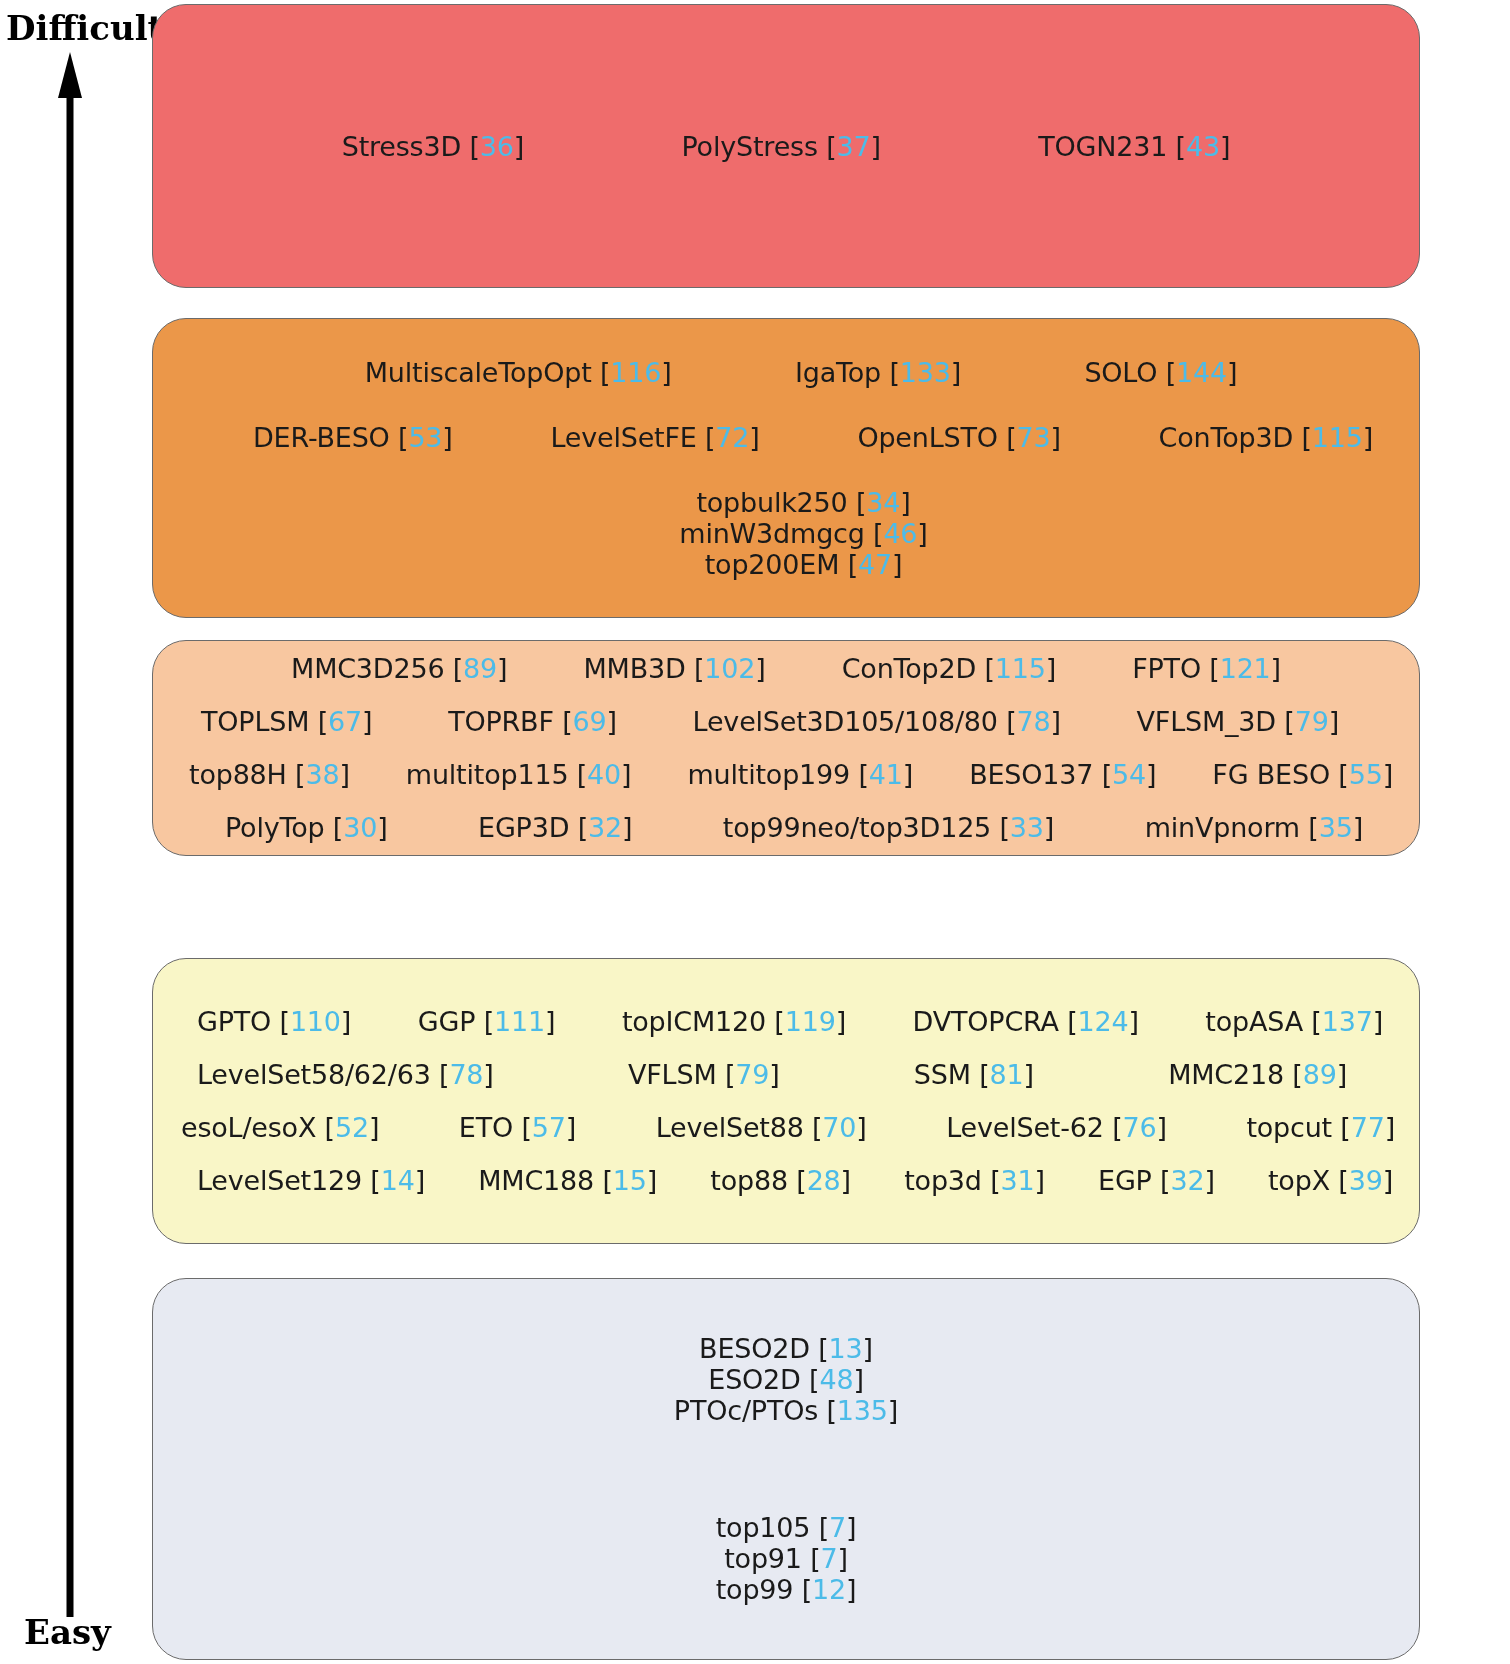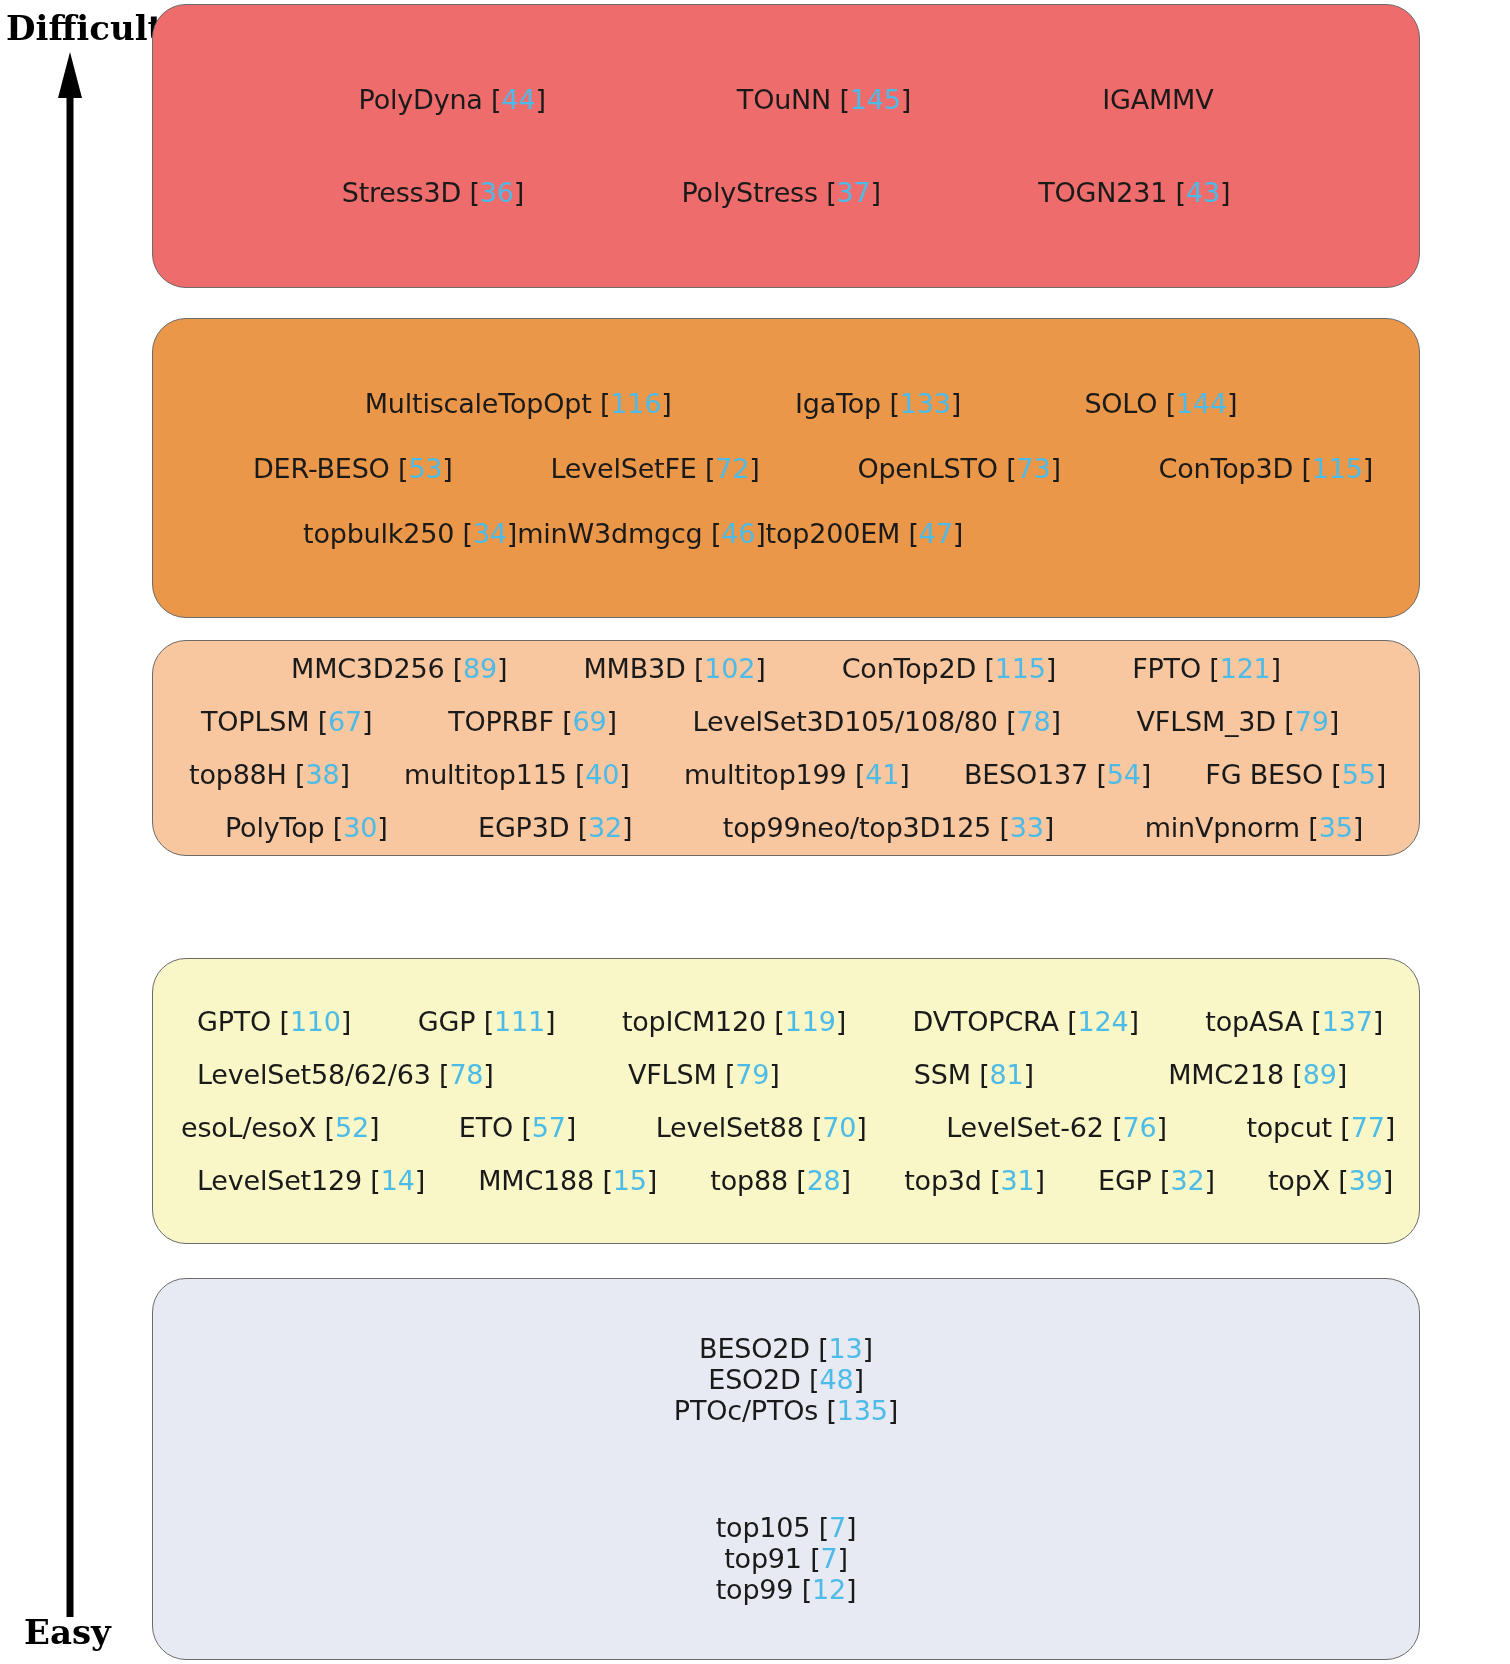--- a/index.html
+++ b/index.html
@@ -94,25 +94,25 @@
   #tier-medium     { top: 640px;  height: 216px; }
   #tier-moderate   { top: 958px;  height: 286px; }
   #tier-easy       { top: 1278px; height: 382px; }
 
   
   #tier-difficult .tier-row { justify-content: space-around; padding: 0 110px; }
   #tier-difficult .tier-row.r1 { margin-bottom: 62px; }
 
   #tier-hard .tier-row.r1 { justify-content: space-around; padding: 0 120px 0 150px; margin-bottom: 34px; }
   #tier-hard .tier-row.r2 { justify-content: space-between; padding: 0 46px 0 100px; margin-bottom: 34px; }
-  #tier-hard .tier-row.r3 { justify-content: flex-start; padding: 0 115px 0 150px; }
+  #tier-hard .tier-row.r3 { justify-content: center; padding: 0 115px 0 150px; flex-direction: column; }
 
   #tier-medium .tier-row.r1 { justify-content: space-around; padding: 0 100px 0 100px; margin-bottom: 22px; }
   #tier-medium .tier-row.r2 { justify-content: space-between; padding: 0 80px 0 48px; margin-bottom: 22px; }
-  #tier-medium .tier-row.r3 { justify-content: space-between; padding: 0 33px 0 36px; margin-bottom: 22px; }
+  #tier-medium .tier-row.r3 { justify-content: space-between; padding: 0 26px 0 36px; margin-bottom: 22px; }
   #tier-medium .tier-row.r4 { justify-content: space-between; padding: 0 56px 0 72px; }
 
   #tier-moderate .tier-row.r1 { justify-content: space-between; padding: 0 36px 0 44px; margin-bottom: 22px; }
   #tier-moderate .tier-row.r2 { justify-content: space-between; padding: 0 72px 0 44px; margin-bottom: 22px; }
   #tier-moderate .tier-row.r3 { justify-content: space-between; padding: 0 24px 0 28px; margin-bottom: 22px; }
   #tier-moderate .tier-row.r4 { justify-content: space-between; padding: 0 26px 0 44px; }
 
   #tier-easy .tier-row { justify-content: space-around; padding: 0 130px; flex-direction: column; }
   #tier-easy .tier-row.r1 { margin-bottom: 86px; }
 </style>
@@ -124,25 +124,20 @@
   <div class="axis-col">
     <div class="axis-label top">Difficult</div>
     <div class="axis-label bottom">Easy</div>
     <svg class="axis-arrow" viewBox="0 0 24 1565" preserveAspectRatio="none">
       <polygon points="12,0 0,46 24,46" fill="#000000"></polygon>
       <rect x="8.5" y="38" width="7" height="1527" fill="#000000"></rect>
     </svg>
   </div>
 
   <div class="tier" id="tier-difficult" style="background: rgb(239, 108, 108);">
-      <div class="tier-row r1">
-        <div class="entry"><span>PolyDyna</span><span class="brk"> [</span><span class="ref">44</span><span class="brk">]</span></div>
-        <div class="entry"><span>TOuNN</span><span class="brk"> [</span><span class="ref">145</span><span class="brk">]</span></div>
-        <div class="entry"><span>IGAMMV</span></div>
-      </div>
       <div class="tier-row r2">
         <div class="entry"><span>Stress3D</span><span class="brk"> [</span><span class="ref">36</span><span class="brk">]</span></div>
         <div class="entry"><span>PolyStress</span><span class="brk"> [</span><span class="ref">37</span><span class="brk">]</span></div>
         <div class="entry"><span>TOGN231</span><span class="brk"> [</span><span class="ref">43</span><span class="brk">]</span></div>
       </div>
     </div>
   <div class="tier" id="tier-hard" style="background: rgb(235, 151, 73);">
       <div class="tier-row r1">
         <div class="entry"><span>MultiscaleTopOpt</span><span class="brk"> [</span><span class="ref">116</span><span class="brk">]</span></div>
         <div class="entry"><span>IgaTop</span><span class="brk"> [</span><span class="ref">133</span><span class="brk">]</span></div>

